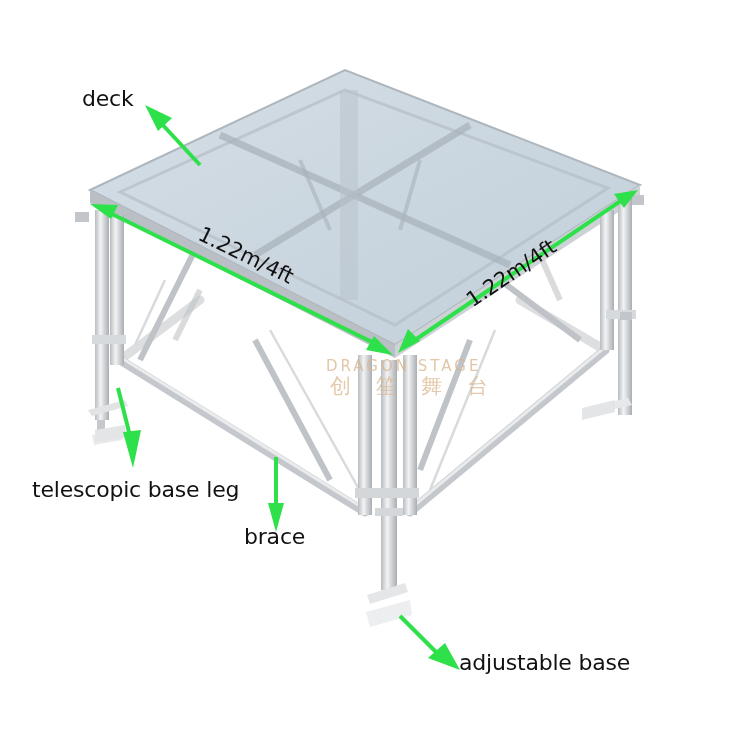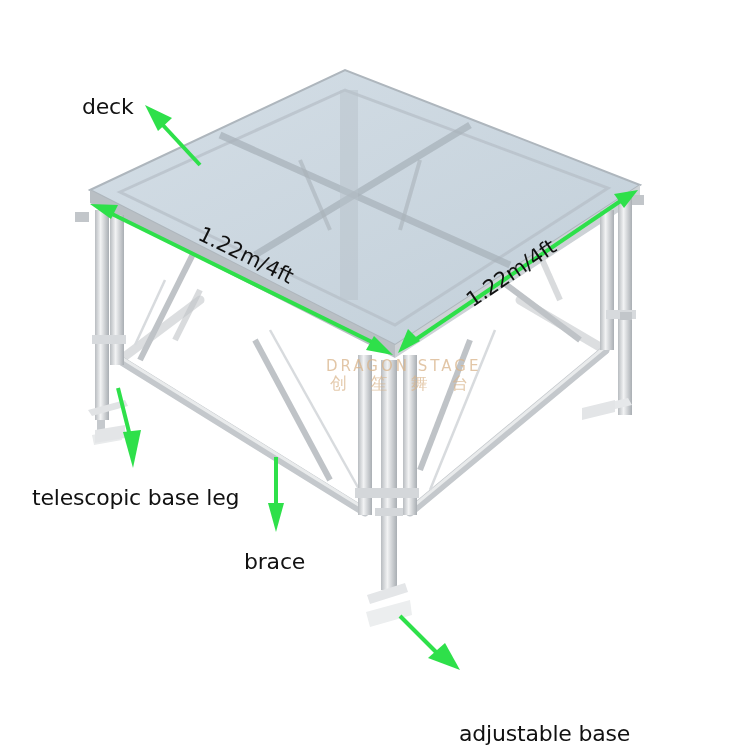--- a/index.html
+++ b/index.html
@@ -1,21 +1,21 @@
 <!DOCTYPE html>
 <html><head>
 <meta charset="utf-8">
 <style>
   html, body { margin: 0; padding: 0; background: #ffffff; }
   body { width: 750px; height: 750px; overflow: hidden; position: relative; font-family: "DejaVu Sans", "Liberation Sans", sans-serif; }
   #stage { position: absolute; left: 0; top: 0; width: 750px; height: 750px; }
-  .label { position: absolute; color: #111; font-size: 22px; white-space: nowrap; letter-spacing: -0.2px; margin-top: 8px; }
+  .label { position: absolute; color: #111; font-size: 22px; white-space: nowrap; letter-spacing: -0.2px; }
   .dim { position: absolute; color: #111; font-size: 21px; white-space: nowrap; transform-origin: left top; }
   .wm1 { position: absolute; color: #d9b48a; font-size: 15px; letter-spacing: 3px; opacity: 0.75; }
-  .wm2 { position: absolute; color: #d9b48a; font-size: 17px; letter-spacing: 9px; opacity: 0.7; }
+  .wm2 { position: absolute; color: #d9b48a; font-size: 21px; letter-spacing: 9px; opacity: 0.7; }
 </style>
 </head>
 <body>
 
 <svg id="stage" viewBox="0 0 750 750" xmlns="http://www.w3.org/2000/svg">
   <defs>
     <linearGradient id="legGrad" x1="0" x2="1" y1="0" y2="0">
       <stop offset="0" stop-color="#b8bcc0"></stop>
       <stop offset="0.4" stop-color="#f2f3f4"></stop>
       <stop offset="1" stop-color="#a9aeb3"></stop>
@@ -124,20 +124,20 @@
     <line x1="276" y1="457" x2="276" y2="505"></line>
     <polygon points="276,532 268,503 284,503" stroke="none"></polygon>
 
     <line x1="400" y1="616" x2="436" y2="652"></line>
     <polygon points="460,670 428,658 445,643" stroke="none"></polygon>
   </g>
 </svg>
 
 <div class="label" style="left:82px; top:86px;">deck</div>
 <div class="label" style="left:32px; top:477px;">telescopic base leg</div>
-<div class="label" style="left:244px; top:541px;">brace</div>
-<div class="label" style="left:459px; top:713px;">adjustable base</div>
+<div class="label" style="left:244px; top:524px;">brace</div>
+<div class="label" style="left:459px; top:650px;">adjustable base</div>
 
 <div class="dim" style="left:205px; top:222px; transform: rotate(26deg);">1.22m/4ft</div>
 <div class="dim" style="left:462px; top:292px; transform: rotate(-34deg);">1.22m/4ft</div>
 
 <div class="wm1" style="left:326px; top:357px;">DRAGON STAGE</div>
 <div class="wm2" style="left:330px; top:372px;">创 笙 舞 台</div>
 
 </body></html>

